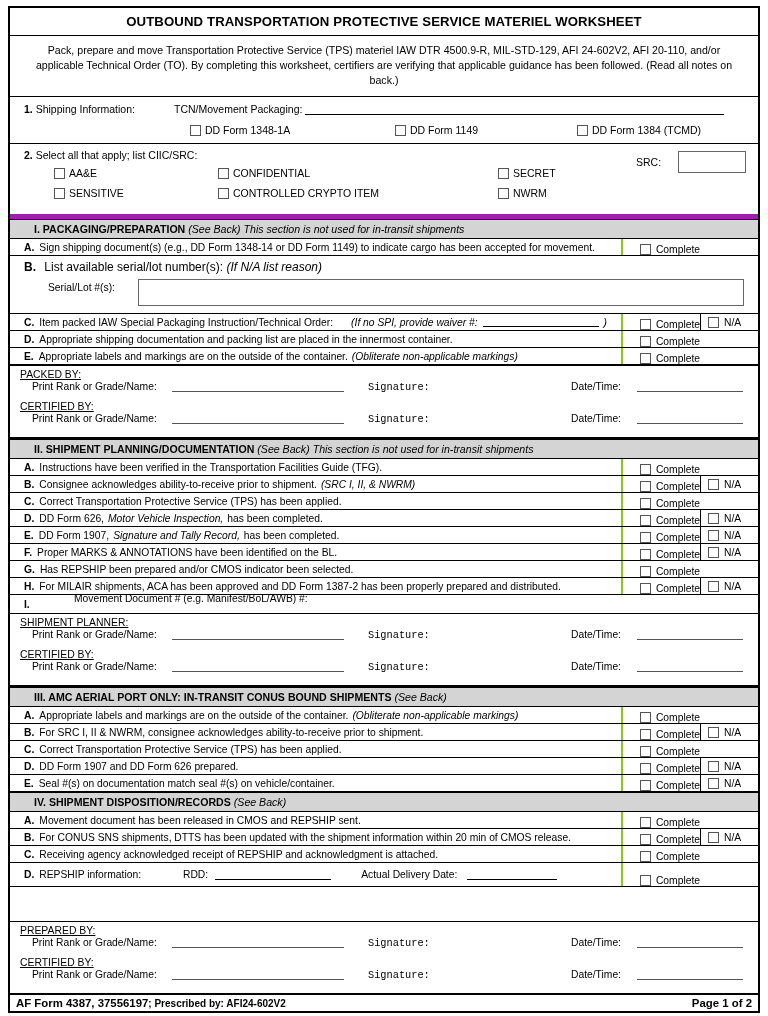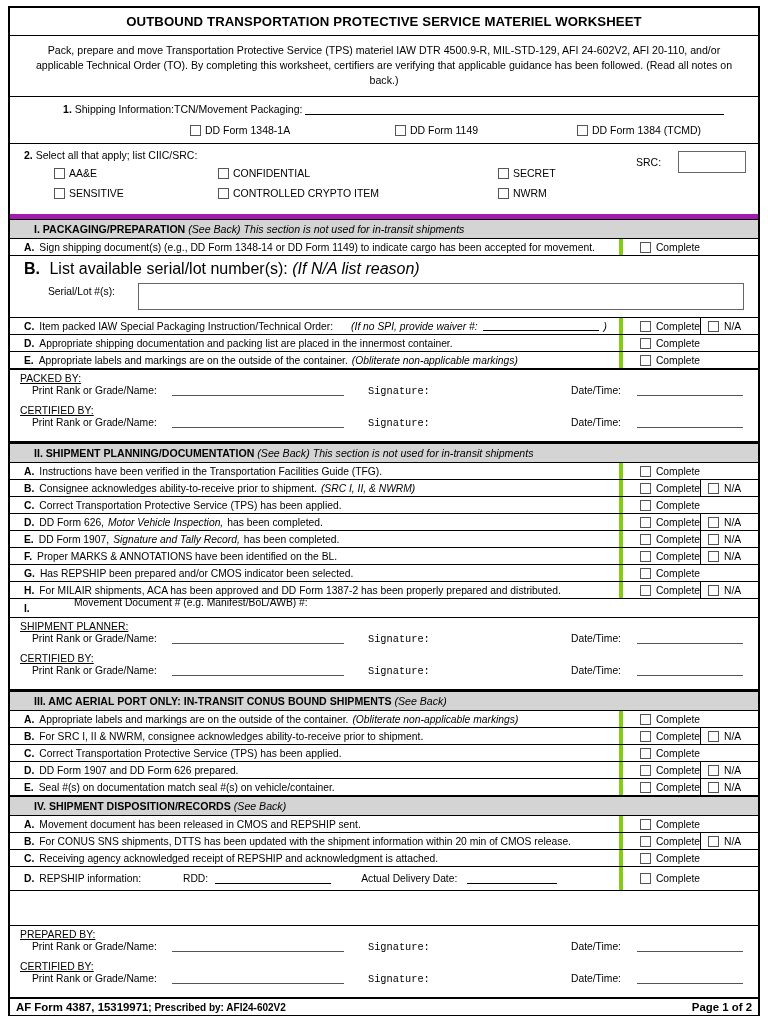--- a/index.html
+++ b/index.html
@@ -40,21 +40,21 @@
     border-bottom: 1.5px solid #000;
   }
 
   
   .block1 {
     padding: 6px 0 7px 0;
     border-bottom: 1.5px solid #000;
     position: relative;
   }
   .b1-row1 { display:flex; align-items:baseline; padding-left:14px; }
-  .b1-label { font-size:10.5px; font-weight:bold; width:150px; flex:0 0 150px;text-align:right;}
+  .b1-label { font-size:10.5px; font-weight:bold; width:150px; flex:0 0 150px;}
   .b1-label span.nrm { font-weight:normal; }
   .tcn-wrap { display:flex; align-items:flex-end; flex:1; padding-right:34px;}
   .tcn-lab { font-size:10.5px; white-space:nowrap; }
   .tcn-line { flex:1; border-bottom:1px solid #000; height:11px; margin-left:3px; }
   .b1-row2 { display:flex; padding-left:180px; margin-top:9px; font-size:10.5px;}
   .b1-row2 .opt { display:flex; align-items:center; }
   .b1-row2 .opt:nth-child(1){ width:205px; }
   .b1-row2 .opt:nth-child(2){ width:182px; }
 
   
@@ -105,38 +105,38 @@
     flex:1;
     font-size:10.3px;
     padding:2px 4px 2px 14px;
     display:flex;
     align-items:center;
   }
   .item-text b { font-weight:bold; margin-right:5px; }
   .item-text i { font-style:italic; }
   .col-complete {
     flex:0 0 78px;
-    border-left:4px solid #84cc16;
+    border-left:2px solid #84cc16;
     font-size:10.3px;
-    display:flex; align-items:center;
+    display:flex; align-items:flex-end;
     padding-left:17px;
   }
   .col-na {
     flex:0 0 58px;
     border-left:1px solid #000;
     font-size:10.3px;
     display:flex; align-items:center;
     padding-left:7px;
   }
   .col-na.empty { border-left:none; }
   .col-complete .cb, .col-na .cb { margin-right:5px; }
 
   
   .serial-block { border-bottom:1.5px solid #000; padding:4px 0 7px 0; }
-  .serial-head { font-size:16px; padding-left:14px; }
+  .serial-head { font-size:12px; padding-left:14px; }
   .serial-head b { font-weight:bold; margin-right:5px;}
   .serial-head i { font-style:italic; }
   .serial-row { display:flex; align-items:flex-start; margin-top:5px; padding-left:38px; padding-right:14px;}
   .serial-lab { font-size:10.3px; width:90px; flex:0 0 90px; padding-top:3px;}
   .serial-box { flex:1; height:27px; border:1px solid #666; background:#fff; }
 
   
   .sig-block {
     border-top:1.5px solid #000;
     border-bottom:2px solid #000;
@@ -686,19 +686,19 @@
         <span class="rule1"></span>
         <span class="lab2">Signature:</span>
         <span class="sp"></span>
         <span class="lab3">Date/Time:</span>
         <span class="rule3"></span>
       </div>
     </div>
 
     <div class="footer">
       <div>
-        <span>AF Form 4387, 15319971</span><span class="small">; Prescribed by: AFI24-602V2</span>
+        <span>AF Form 4387, 37556197</span><span class="small">; Prescribed by: AFI24-602V2</span>
       </div>
       <div>Page 1 of 2</div>
     </div>
 
   </div>
 </div>
 
 </body></html>

